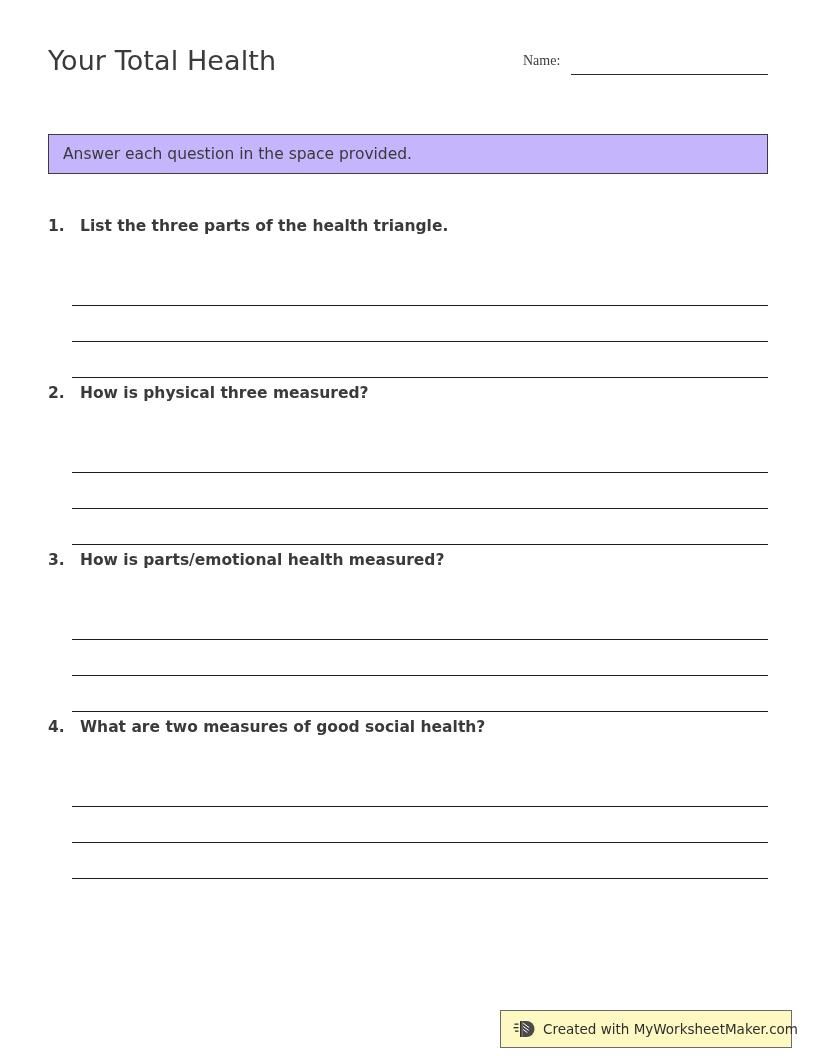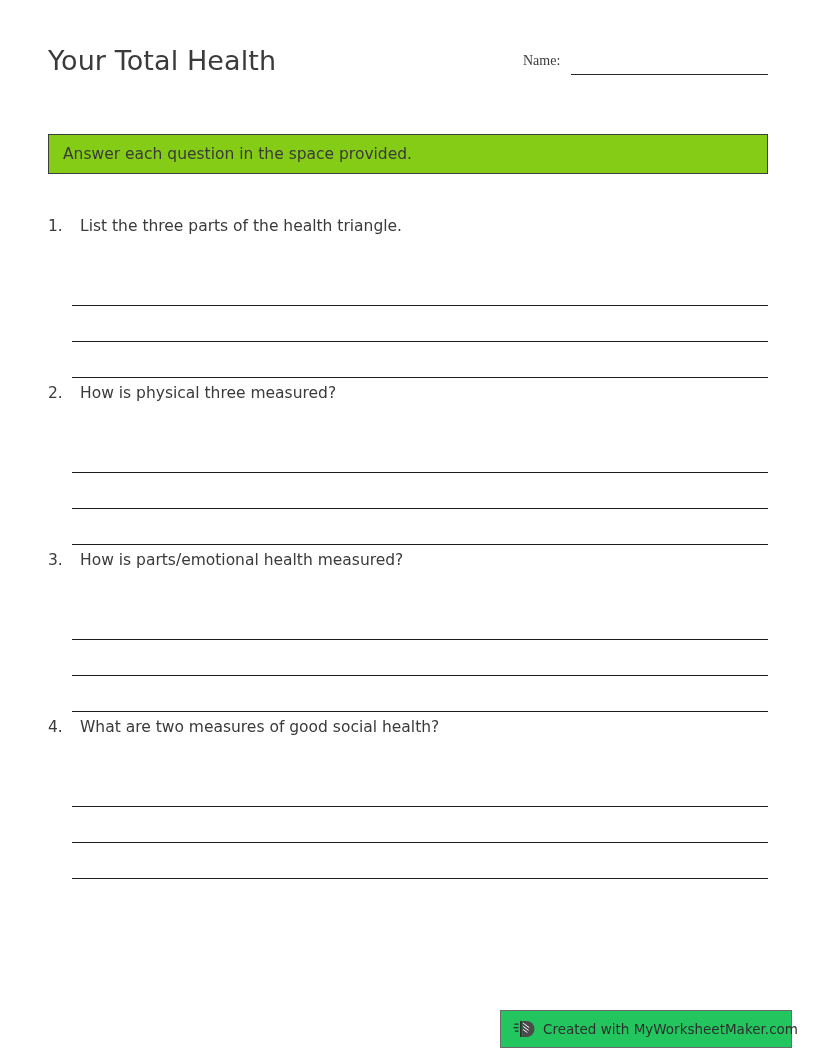--- a/index.html
+++ b/index.html
@@ -70,21 +70,21 @@
 
   
   .instruction-box {
     position: absolute;
     left: 48px;
     top: 134px;
     width: 720px;
     height: 40px;
     border: 1px solid #3d3d3d;
     box-sizing: border-box;
-    background: #84cc16;
+    background: #c4b5fd;
   }
   .instruction-text {
     position: absolute;
     left: 14px;
     top: 0;
     right: 8px;
     height: 38px;
     display: flex;
     align-items: center;
     font-family: "DejaVu Sans", sans-serif;
@@ -96,20 +96,21 @@
   
   .questions {
     position: absolute;
     left: 48px;
     top: 214px;
     width: 720px;
   }
   .question-block {
     position: relative;
     height: 167px;
+    font-weight: bold;
   }
   .question-head {
     position: absolute;
     left: 0;
     top: 0;
     height: 24px;
     white-space: nowrap;
     font-family: "DejaVu Sans", sans-serif;
     font-size: 15.5px;
     color: #3a3a3a;
@@ -140,21 +141,21 @@
 
   
   .footer-badge {
     position: absolute;
     left: 500px;
     top: 1010px;
     width: 292px;
     height: 38px;
     border: 1px solid #6b6b6b;
     box-sizing: border-box;
-    background: #22c55e;
+    background: #fef9c3;
     display: flex;
     align-items: center;
     padding-left: 12px;
   }
   .footer-logo {
     width: 22px;
     height: 22px;
     flex: 0 0 22px;
     margin-right: 8px;
     display: block;

